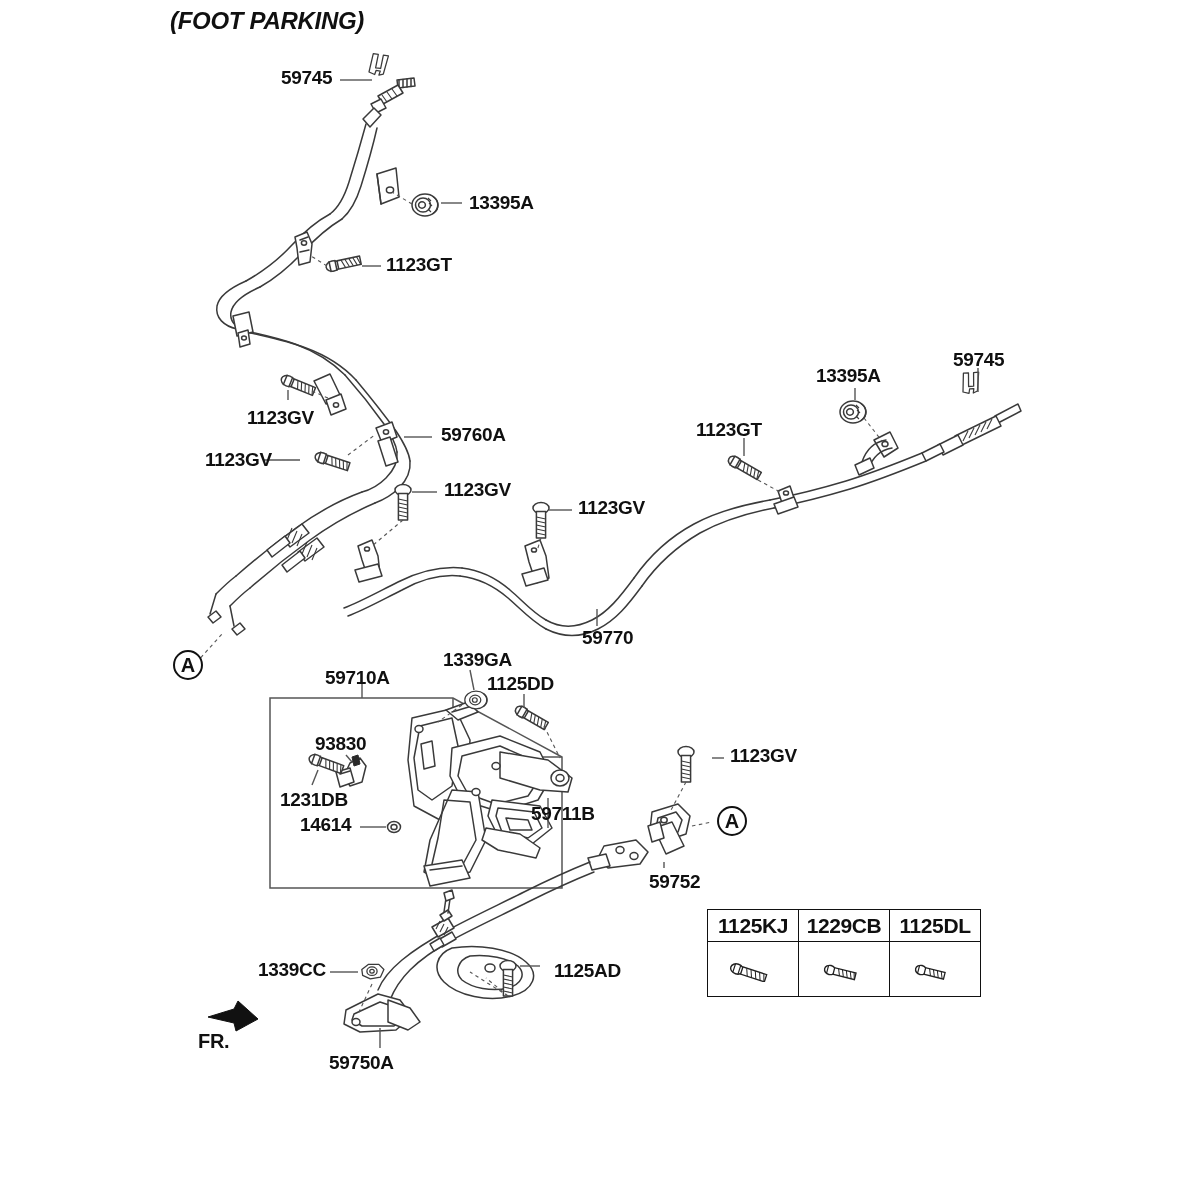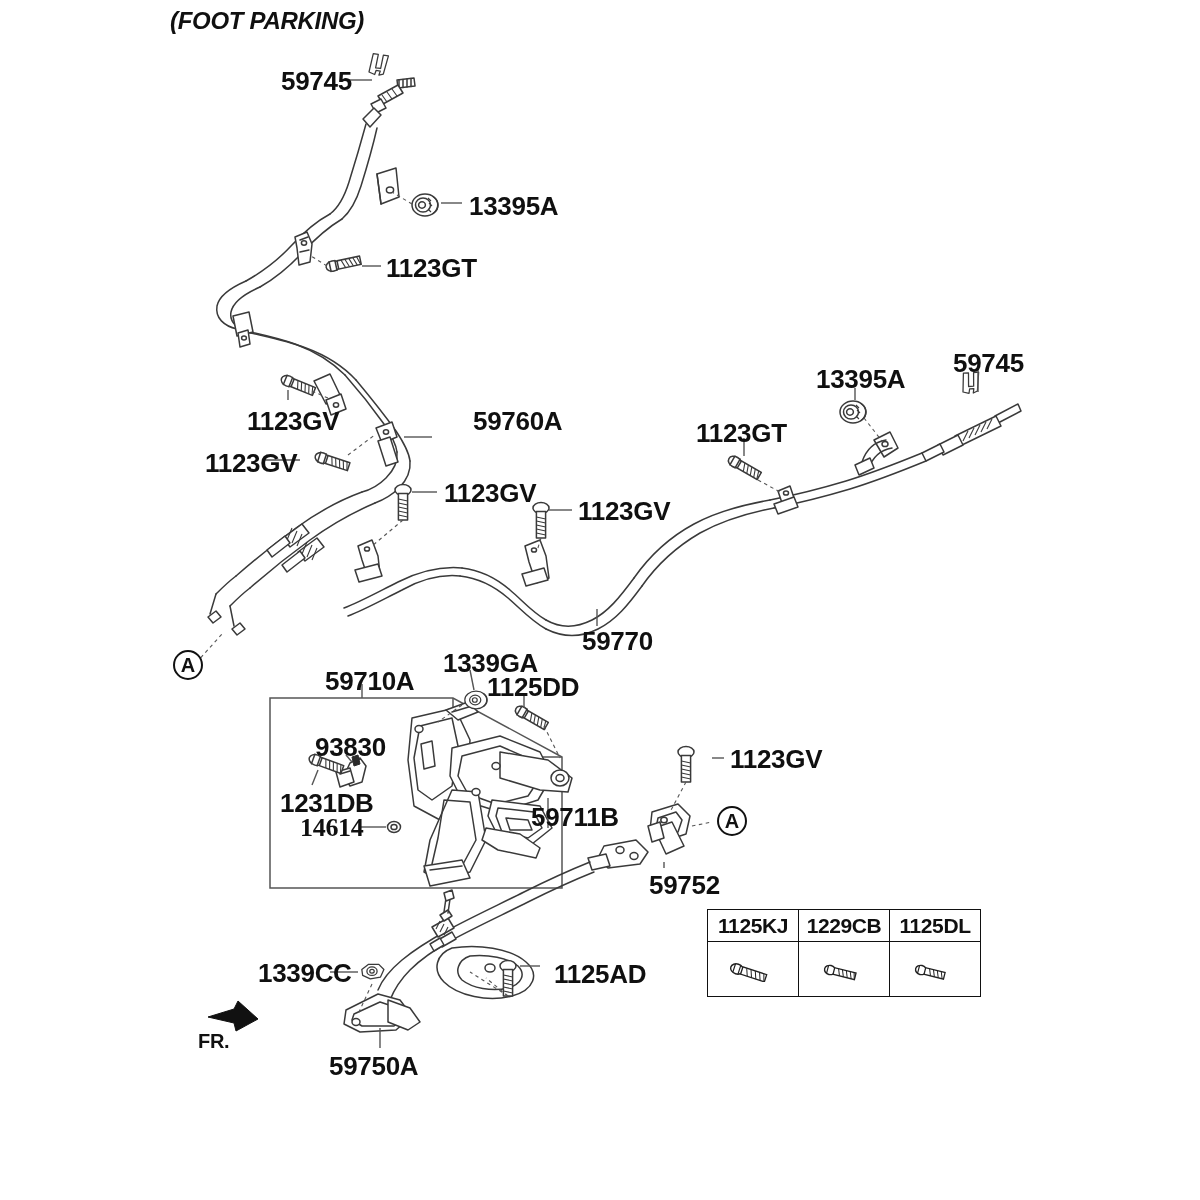--- a/index.html
+++ b/index.html
@@ -19,21 +19,21 @@
     width: 1200px; height: 864px;
   }
   svg.layer {
     position: absolute;
     left: 0; top: 0;
     width: 1200px; height: 1200px;
   }
   .lbl {
     position: absolute;
     font-family: "Liberation Sans", sans-serif;
-    font-size: 26px;
+    font-size: 19px;
     font-weight: 700;
     color: #101010;
     white-space: nowrap;
     letter-spacing: -0.3px;
     line-height: 1;
   }
   .lbl-title {
     font-size: 24px;
     font-weight: 700;
     font-style: italic;
@@ -461,33 +461,33 @@
     </g>
   </svg>
 
   <div class="lbl lbl-title" style="left:170px; top:9px;">(FOOT PARKING)</div>
 
   <div class="lbl" style="left:281px; top:68px;">59745</div>
   <div class="lbl" style="left:469px; top:193px;">13395A</div>
   <div class="lbl" style="left:386px; top:255px;">1123GT</div>
   <div class="lbl" style="left:247px; top:408px;">1123GV</div>
   <div class="lbl" style="left:205px; top:450px;">1123GV</div>
-  <div class="lbl" style="left:441px; top:408px;margin-left:32px;">59760A</div>
+  <div class="lbl" style="left:441px; top:425px;">59760A</div>
   <div class="lbl" style="left:444px; top:480px;">1123GV</div>
   <div class="lbl" style="left:578px; top:498px;">1123GV</div>
   <div class="lbl" style="left:696px; top:420px;">1123GT</div>
   <div class="lbl" style="left:816px; top:366px;">13395A</div>
   <div class="lbl" style="left:953px; top:350px;">59745</div>
   <div class="lbl" style="left:570px; top:628px;margin-left:12px;">59770</div>
   <div class="lbl" style="left:325px; top:668px;">59710A</div>
   <div class="lbl" style="left:443px; top:650px;">1339GA</div>
   <div class="lbl" style="left:487px; top:674px;">1125DD</div>
   <div class="lbl" style="left:315px; top:734px;">93830</div>
   <div class="lbl" style="left:280px; top:790px;">1231DB</div>
-  <div class="lbl" style="left:300px; top:815px;font-family:Liberation Serif, serif;">14614</div>
+  <div class="lbl" style="left:300px; top:815px;">14614</div>
   <div class="lbl" style="left:531px; top:804px;">59711B</div>
   <div class="lbl" style="left:730px; top:746px;">1123GV</div>
   <div class="lbl" style="left:649px; top:872px;">59752</div>
   <div class="lbl" style="left:554px; top:961px;">1125AD</div>
   <div class="lbl" style="left:258px; top:960px;">1339CC</div>
   <div class="lbl" style="left:329px; top:1053px;text-align:right;">59750A</div>
 
   <div class="lbl lbl-fr" style="left:198px; top:1031px;">FR.</div>
 
   <div class="circ" style="left:173px; top:650px;">A</div>

